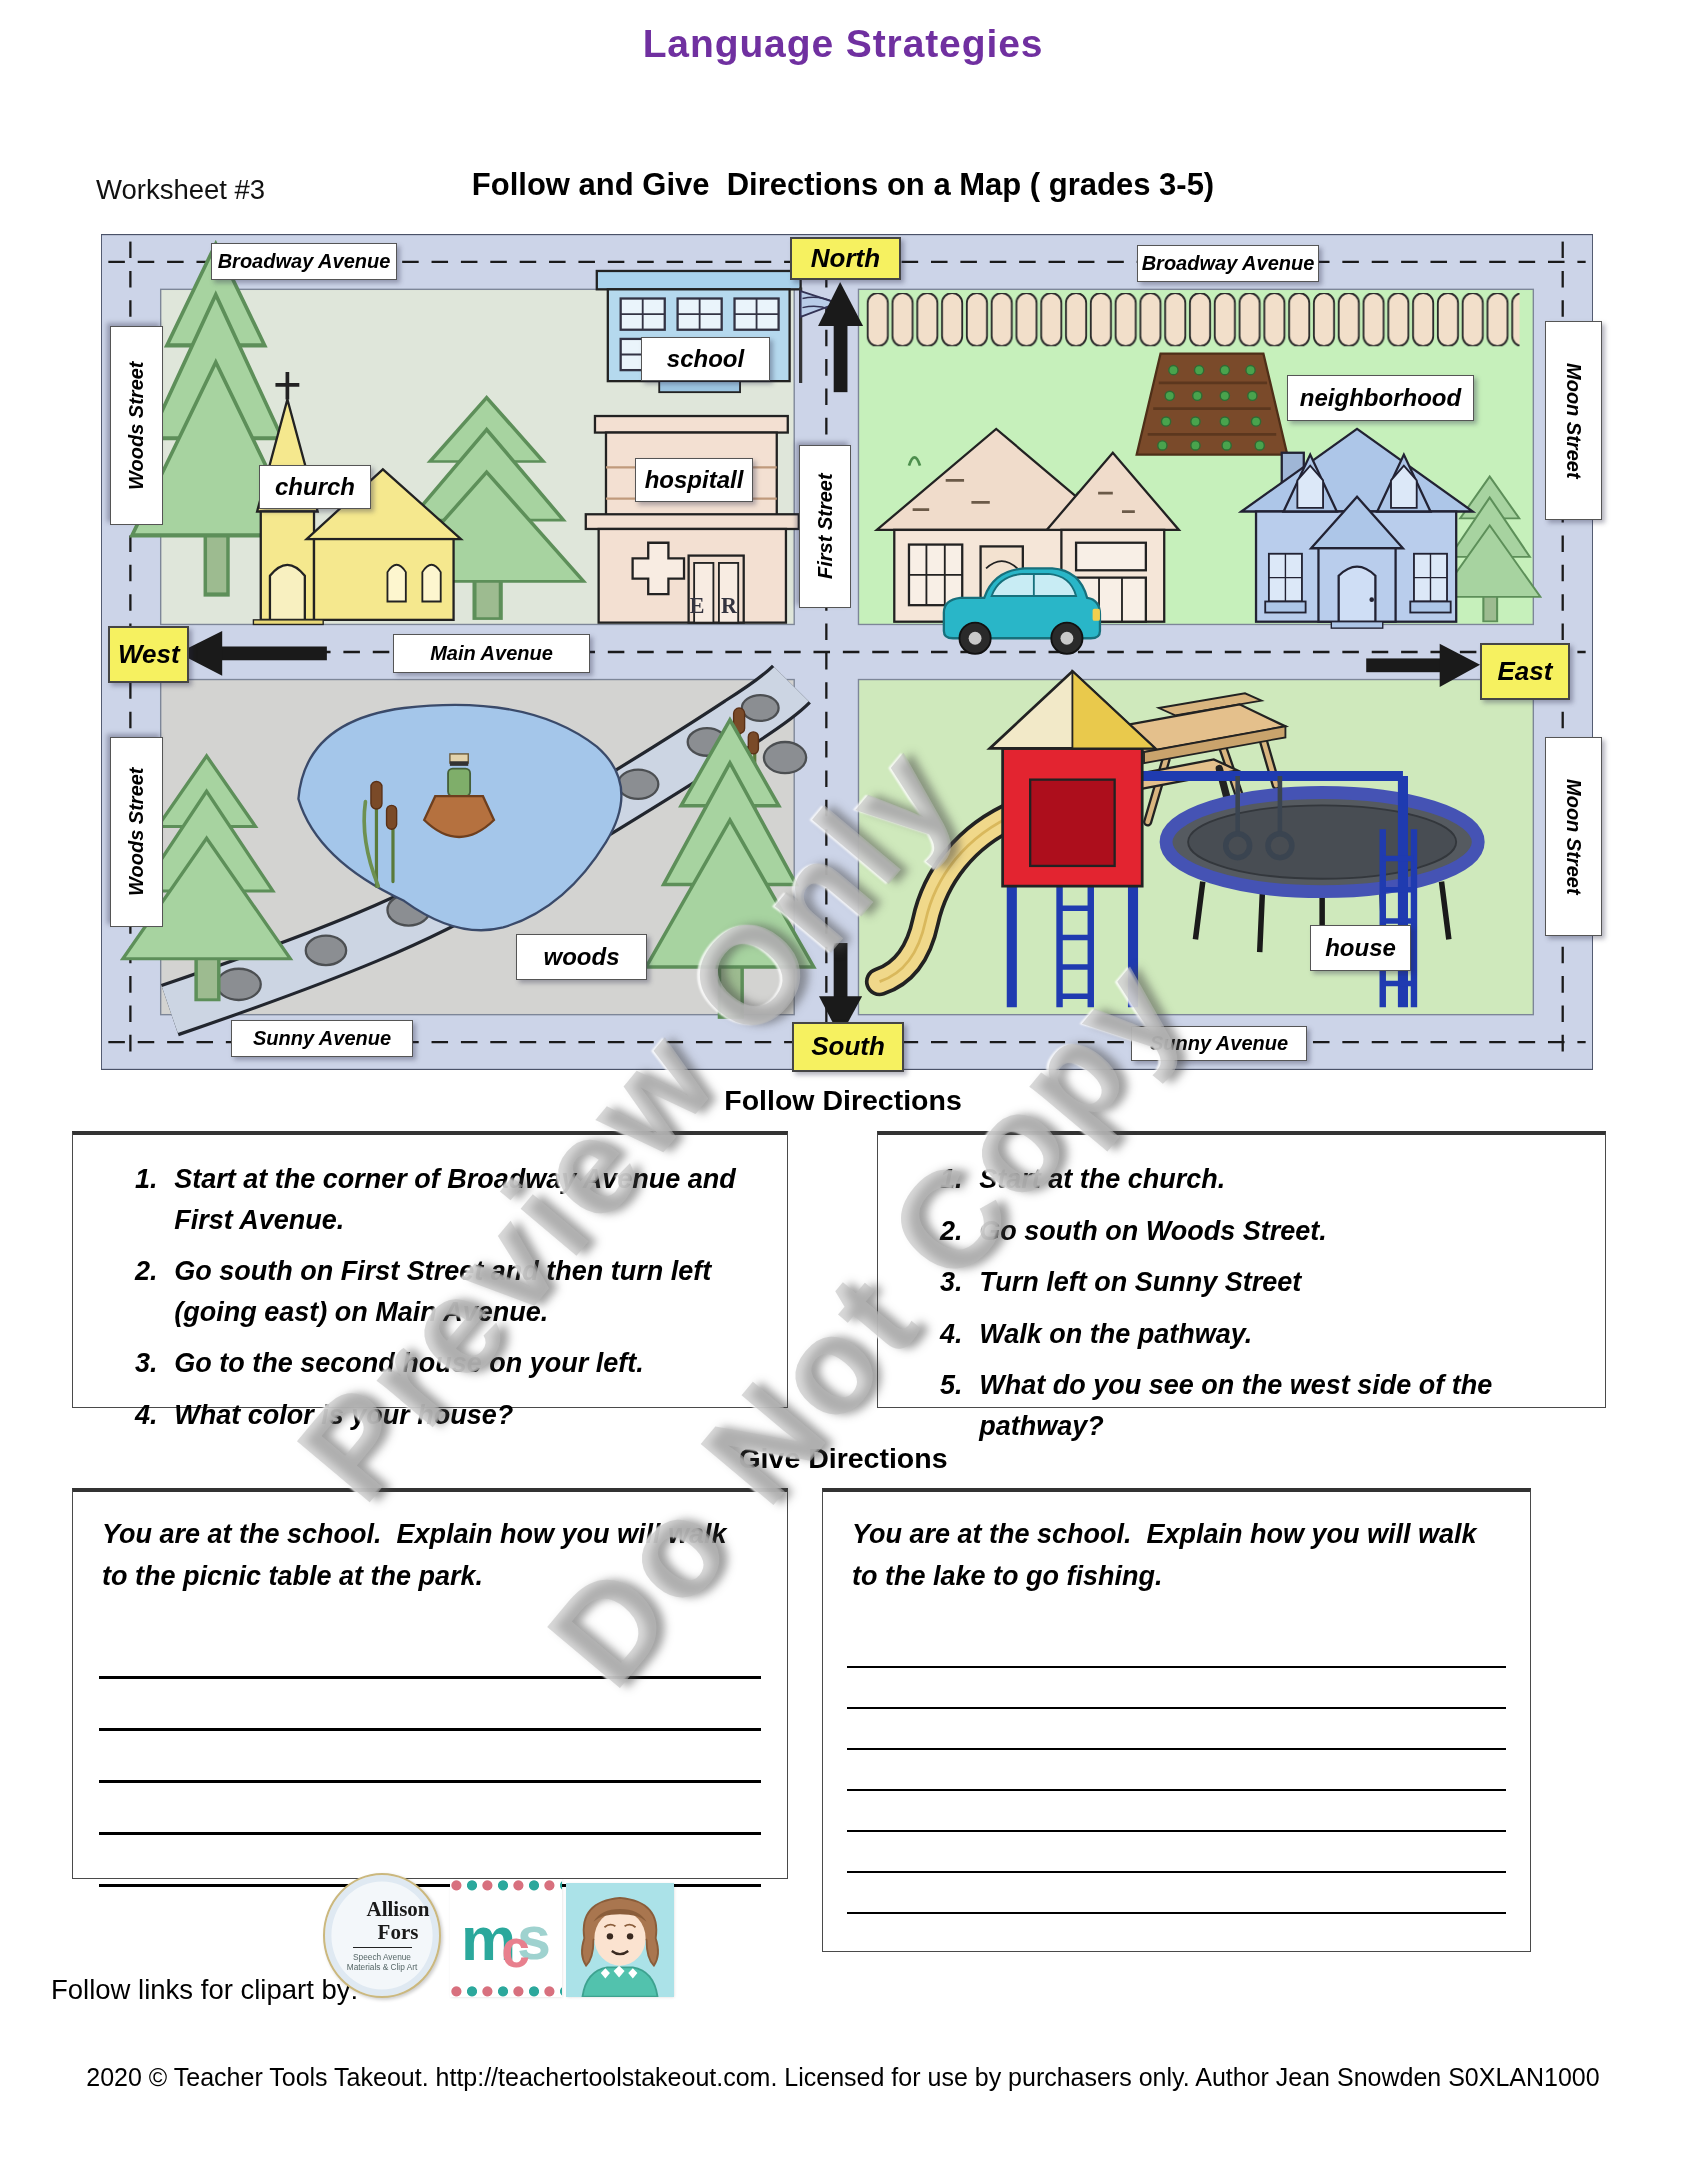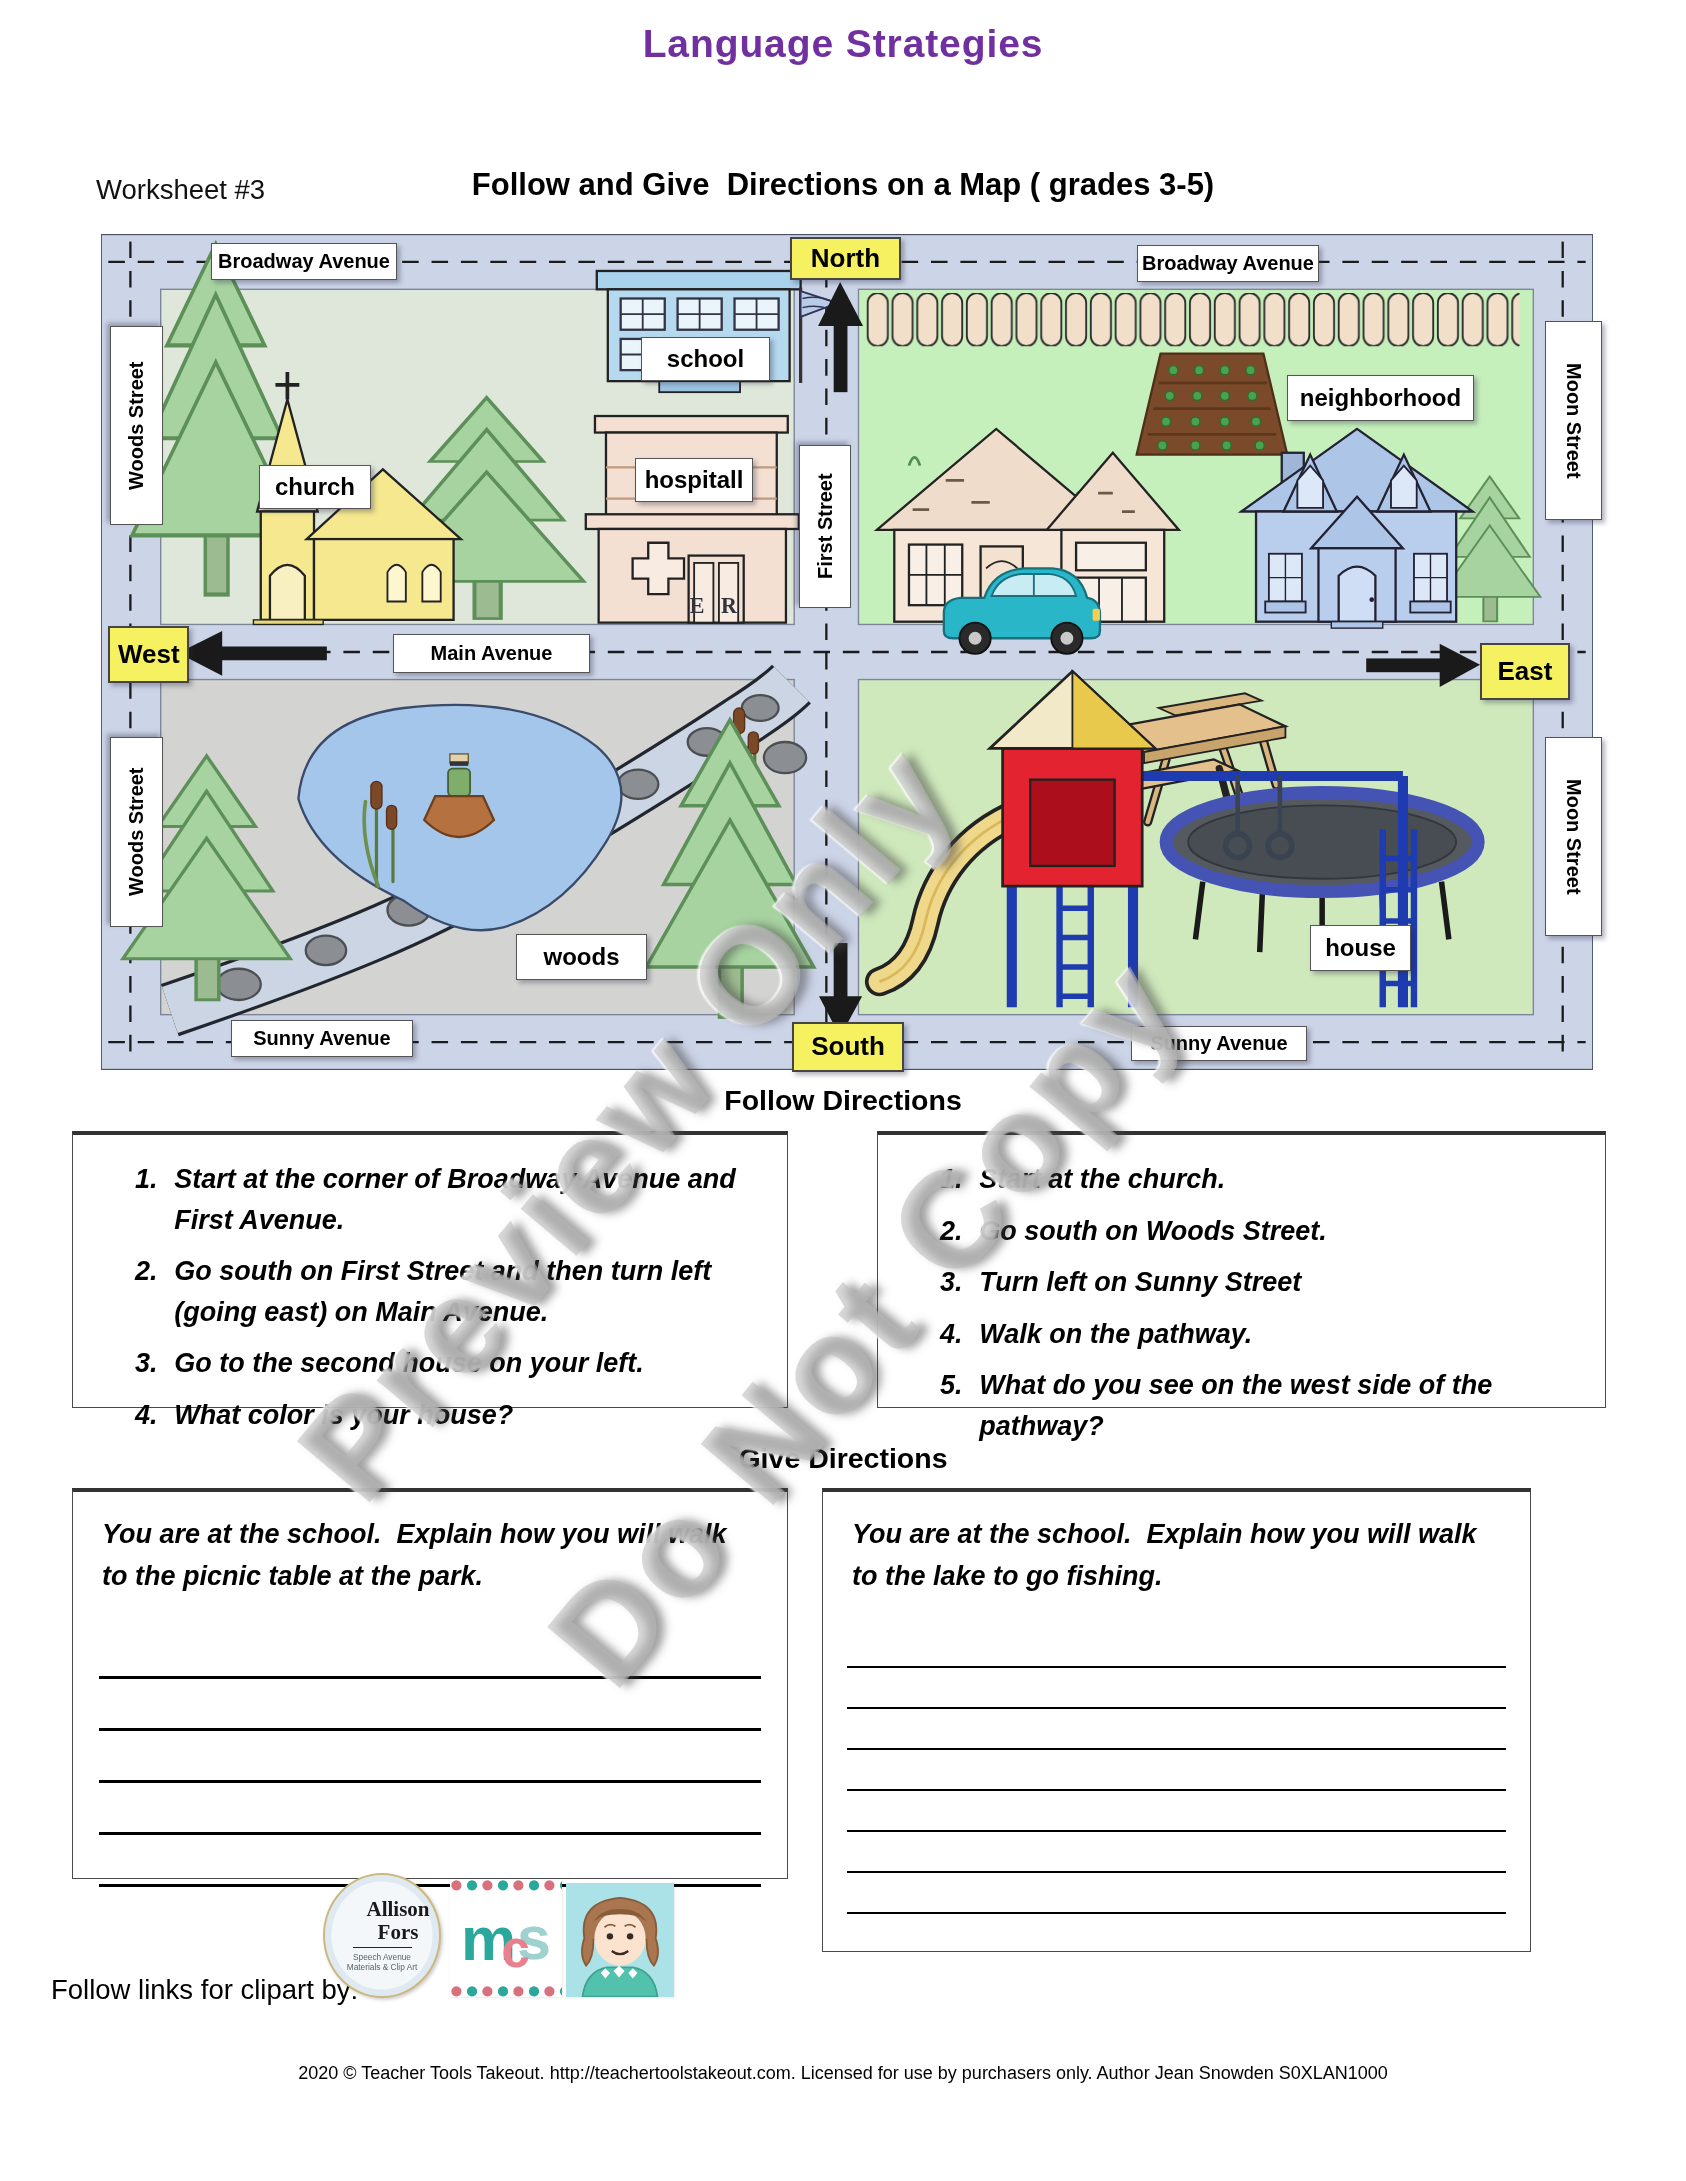--- a/index.html
+++ b/index.html
@@ -12,21 +12,21 @@
   .main-heading { position:absolute; top:167px; left:0; width:100%; text-align:center;
                   font-size:31px; font-weight:bold; color:#000; white-space:pre; }
 
   
   .map { position:absolute; left:101px; top:234px; width:1492px; height:836px; }
   .map svg.art { position:absolute; left:0; top:0; }
 
   .maplabel { position:absolute; background:#ffffff; border:1.8px solid #555;
               box-shadow:2.8px 2.8px 4.6px rgba(40,40,70,.35);
               display:flex; align-items:center; justify-content:center;
-              font-weight:bold; font-size:20px; color:#000; text-align:right; line-height:1.05; }
+              font-weight:bold; font-size:20px; color:#000; text-align:right; line-height:1.05;font-style:italic; }
   .place { font-size:24px; }
   .yellow { background:#f6f160; border:2.8px solid #454545; font-size:26px; }
   .vup   { writing-mode:vertical-rl; transform:rotate(180deg); }
   .vdown { writing-mode:vertical-rl; }
 
   
   .watermark { position:absolute; left:746px; top:1221px; z-index:60; pointer-events:none;
                transform:translate(-50%,-50%) rotate(-50deg); text-align:center; }
   .watermark div { font-size:138px; font-weight:bold; white-space:nowrap; letter-spacing:5.5px;
                color:rgba(186,186,186,0.55); line-height:2.25;
@@ -71,21 +71,21 @@
                              radial-gradient(circle at 22px 6.4px, #2ba89c 4.6px, rgba(0,0,0,0) 5.5px); }
   .mcs-letters { display:flex; align-items:center; justify-content:center; font-weight:bold; height:88px; }
   .mcs-letters .m { color:#2ba89c; font-size:62px; }
   .mcs-letters .c { color:#e8808e; font-size:51px; margin-left:-14.7px; transform:translateY(11px); }
   .mcs-letters .s { color:#9fd2cf; font-size:61px; margin-left:-13px; }
 
   .logo-avatar { position:absolute; left:566px; top:1883px; width:108px; height:114px;
                  background:#abe2e8; overflow:hidden; box-shadow:0.9px 0.9px 2.8px rgba(0,0,0,.15); }
 
   .footer { position:absolute; top:2063px; left:0; width:100%; text-align:center;
-            font-size:18px; color:#000; }
+            font-size:25px; color:#000; }
 </style>
 </head>
 <body>
 
 <div class="page">
 
   <div class="title">Language Strategies</div>
   <div class="worksheet-label">Worksheet #3</div>
   <div class="main-heading">Follow and Give  Directions on a Map ( grades 3-5)</div>
 

